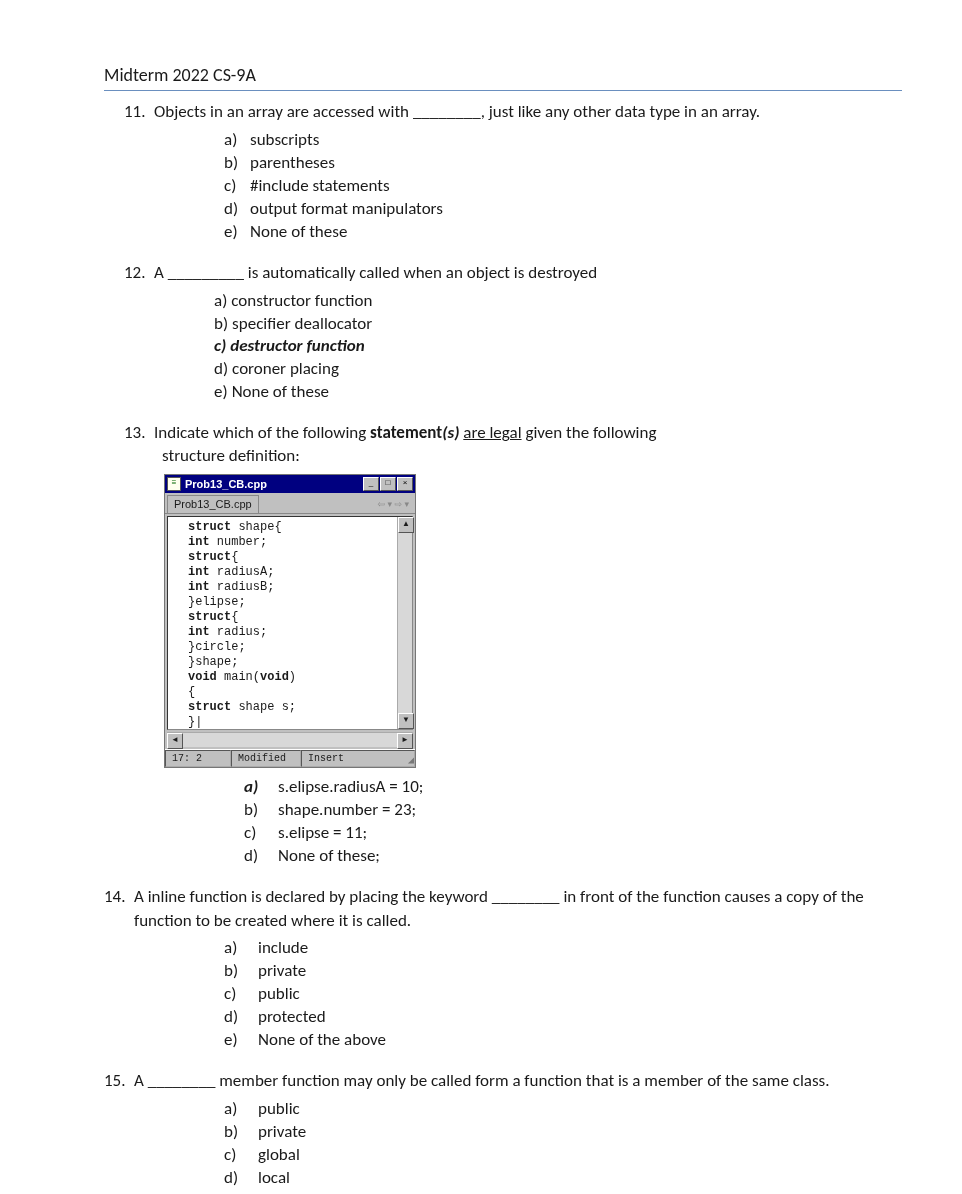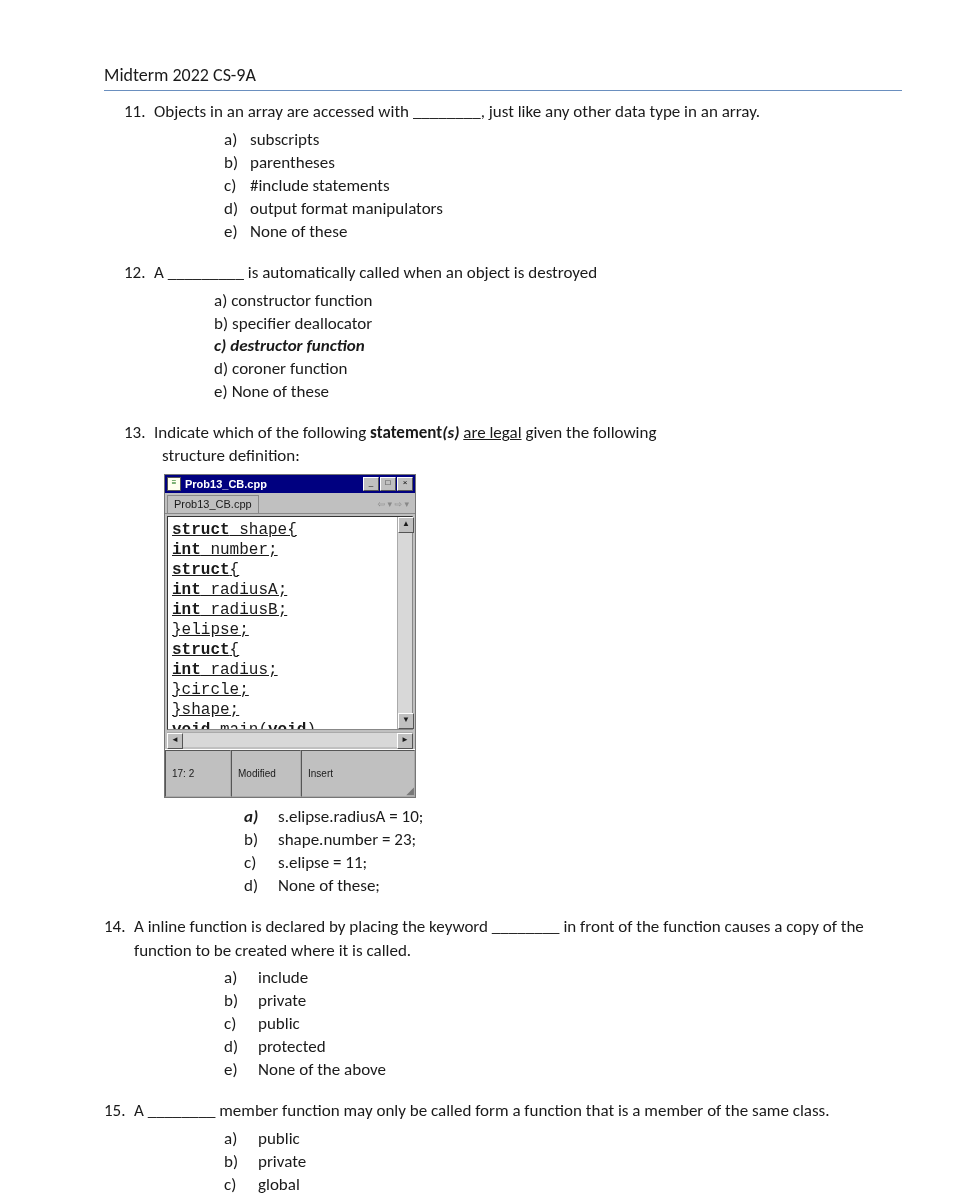--- a/index.html
+++ b/index.html
@@ -23,30 +23,30 @@
   .win{width:250px;border:1px solid #767676;margin:6px 0 8px 10px;font-family:"MS Sans Serif",Tahoma,Arial,sans-serif;font-size:11px;background:#c0c0c0;}
   .titlebar{background:#000080;color:#fff;display:flex;align-items:center;padding:1px 2px;height:16px;}
   .tbicon{width:12px;height:12px;background:#ffe;border:1px solid #555;margin-right:4px;font-size:8px;line-height:10px;text-align:center;color:#060;}
   .tbtitle{flex:1;font-weight:bold;font-size:11px;}
   .tbbtns{display:flex;gap:0;}
   .tbbtn{width:14px;height:12px;background:#c0c0c0;border:1px solid #fff;border-right-color:#555;border-bottom-color:#555;font-size:8px;color:#000;text-align:center;line-height:10px;margin-left:1px;}
   .tabbar{background:#c0c0c0;border-bottom:1px solid #888;padding:2px 2px 0 2px;display:flex;align-items:center;}
   .tab{background:#c0c0c0;border:1px solid #888;border-bottom:none;padding:1px 6px;font-size:11px;}
   .navarr{margin-left:auto;color:#888;font-size:9px;padding-right:4px;}
   .codearea{background:#fff;border:1px inset #888;margin:2px;position:relative;}
-  .codebody{padding:3px 4px;font-family:"Courier New",monospace;font-size:16px;line-height:1.25;overflow:hidden;height:206px;text-decoration:underline;}
+  .codebody{padding:3px 20px;font-family:"Courier New",monospace;font-size:12px;line-height:1.25;overflow:hidden;height:206px;}
   .kw{font-weight:bold;}
   .vscroll{position:absolute;top:0;right:0;bottom:0;width:14px;background:#d8d8d8;border-left:1px solid #aaa;}
   .vup,.vdn{position:absolute;left:0;width:14px;height:14px;background:#c0c0c0;border:1px solid #fff;border-right-color:#555;border-bottom-color:#555;font-size:8px;text-align:center;line-height:12px;}
   .vup{top:0;} .vdn{bottom:0;}
   .hscroll{height:14px;background:#d8d8d8;border-top:1px solid #aaa;margin:0 2px 2px 2px;position:relative;}
   .hl,.hr{position:absolute;top:0;width:14px;height:14px;background:#c0c0c0;border:1px solid #fff;border-right-color:#555;border-bottom-color:#555;font-size:8px;text-align:center;line-height:12px;}
   .hl{left:0;} .hr{right:0;}
   .status{display:flex;background:#c0c0c0;border-top:1px solid #fff;font-size:10px;}
-  .scell{border:1px inset #aaa;padding:16px 6px;}
+  .scell{border:1px inset #aaa;padding:1px 6px;font-family:Liberation Mono, monospace;}
   .tri{position:absolute;right:0;bottom:0;width:12px;height:12px;color:#777;font-size:10px;text-align:right;}
 </style>
 </head>
 <body>
 <div class="page">
 
 <div class="hdr">Midterm 2022 CS-9A</div>
 <hr class="rule">
 
 <div class="q" style="margin-left:20px;">
@@ -93,21 +93,21 @@
         <div class="opt" style="margin-left:60px;">
               <span style="margin-right:4px;">b)</span>
               <span>specifier deallocator</span>
             </div>
         <div class="opt bold ital" style="margin-left:60px;">
               <span style="margin-right:4px;">c)</span>
               <span>destructor function</span>
             </div>
         <div class="opt" style="margin-left:60px;">
               <span style="margin-right:4px;">d)</span>
-              <span>coroner function</span>
+              <span>coroner placing</span>
             </div>
         <div class="opt" style="margin-left:60px;">
               <span style="margin-right:4px;">e)</span>
               <span>None of these</span>
             </div>
       </div>
     </div>
   </div>
 </div>
 

